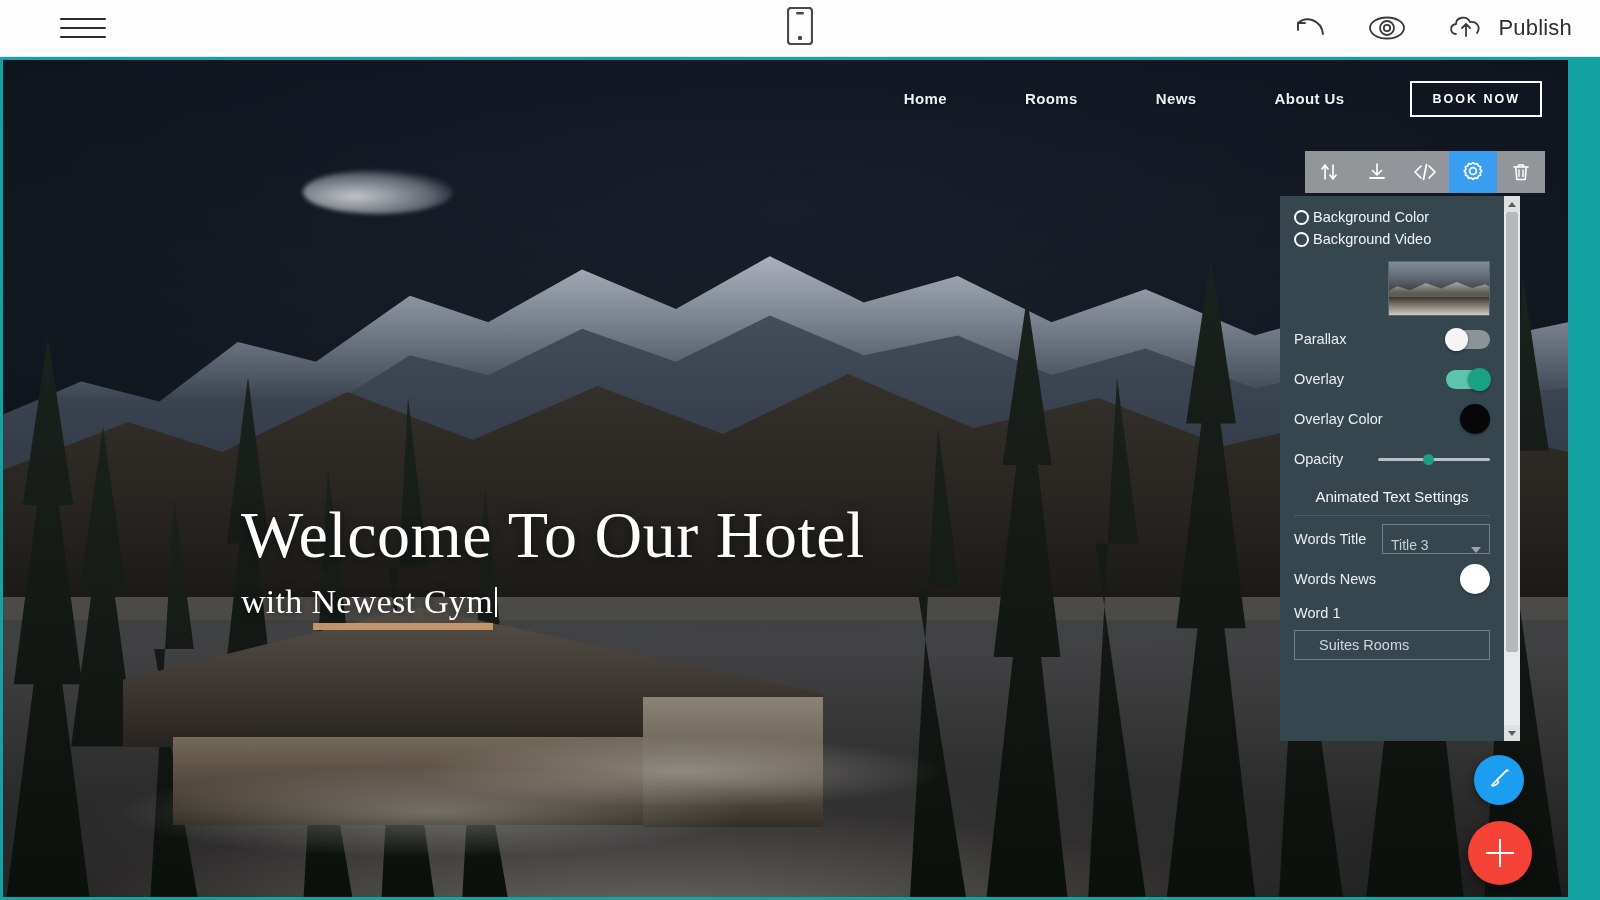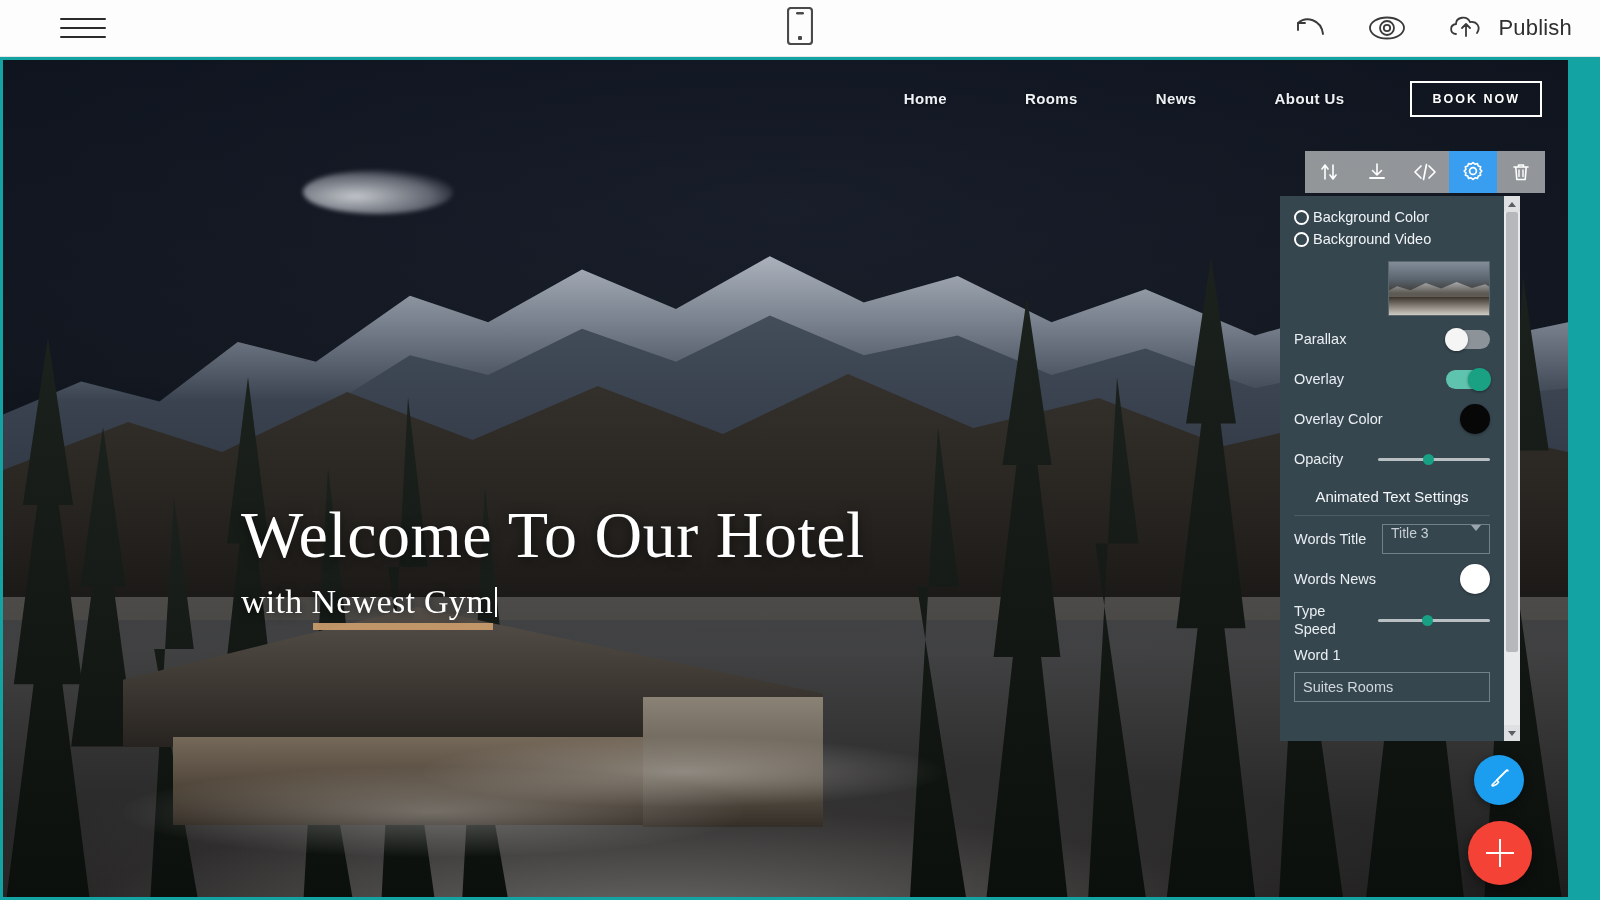--- a/index.html
+++ b/index.html
@@ -268,32 +268,32 @@
   }
 
   #animated-heading {
     text-align: center; color: #f2f6f8; font-size: 15px;
     padding: 12px 16px 10px;
   }
   .divider { height: 1px; background: #4c5b64; margin: 0 14px; }
 
   #words-title-select {
     width: 108px; height: 30px; border: 1px solid #72808a;
-    display: flex; align-items: flex-start; padding: 0 8px;
+    display: flex; align-items: flex-end; padding: 0 8px;
     color: #c6ced3; font-size: 14px; cursor: pointer; flex: none;
   }
   #words-title-select .caret {
     margin-left: auto;
     border-left: 5px solid transparent; border-right: 5px solid transparent;
     border-top: 6px solid #9aa6ad;
   }
   #word1-input {
     margin: 6px 14px 0; height: 30px;
     border: 1px solid #72808a; color: #cfd7dc;
-    display: flex; align-items: center; padding: 0 8px;
+    display: flex; align-items: center; padding: 0 24px;
     font-size: 14.5px; cursor: text;
   }
   #panel-scrollbar {
     position: absolute; top: 0; right: 0; width: 16px; height: 545px;
     background: #e9eaec;
   }
   .sb-arrow {
     width: 16px; height: 16px; display: flex; align-items: center; justify-content: center;
     background: #dfe0e2; cursor: pointer;
   }
@@ -530,32 +530,20 @@
       </span>
     </div>
 
     <div class="ctrl-row">
       <span class="ctrl-label">Words News</span>
       <span class="ctrl-right">
         <span class="swatch white"></span>
       </span>
     </div>
 
-    <div class="ctrl-row">
-      <span class="ctrl-label">
-        <span>Type</span><br>
-        <span>Speed</span>
-      </span>
-      <span class="ctrl-right">
-        <span class="slider">
-          <span class="track"></span>
-          <span class="thumb" style="left:44px;"></span>
-        </span>
-      </span>
-    </div>
 
 
     <div class="ctrl-row" style="min-height:22px;">
       <span class="ctrl-label">Word 1</span>
     </div>
     <div id="word1-input">Suites Rooms</div>
   </div>
 
   <div id="panel-scrollbar">
     <div class="sb-arrow" id="sb-up">

